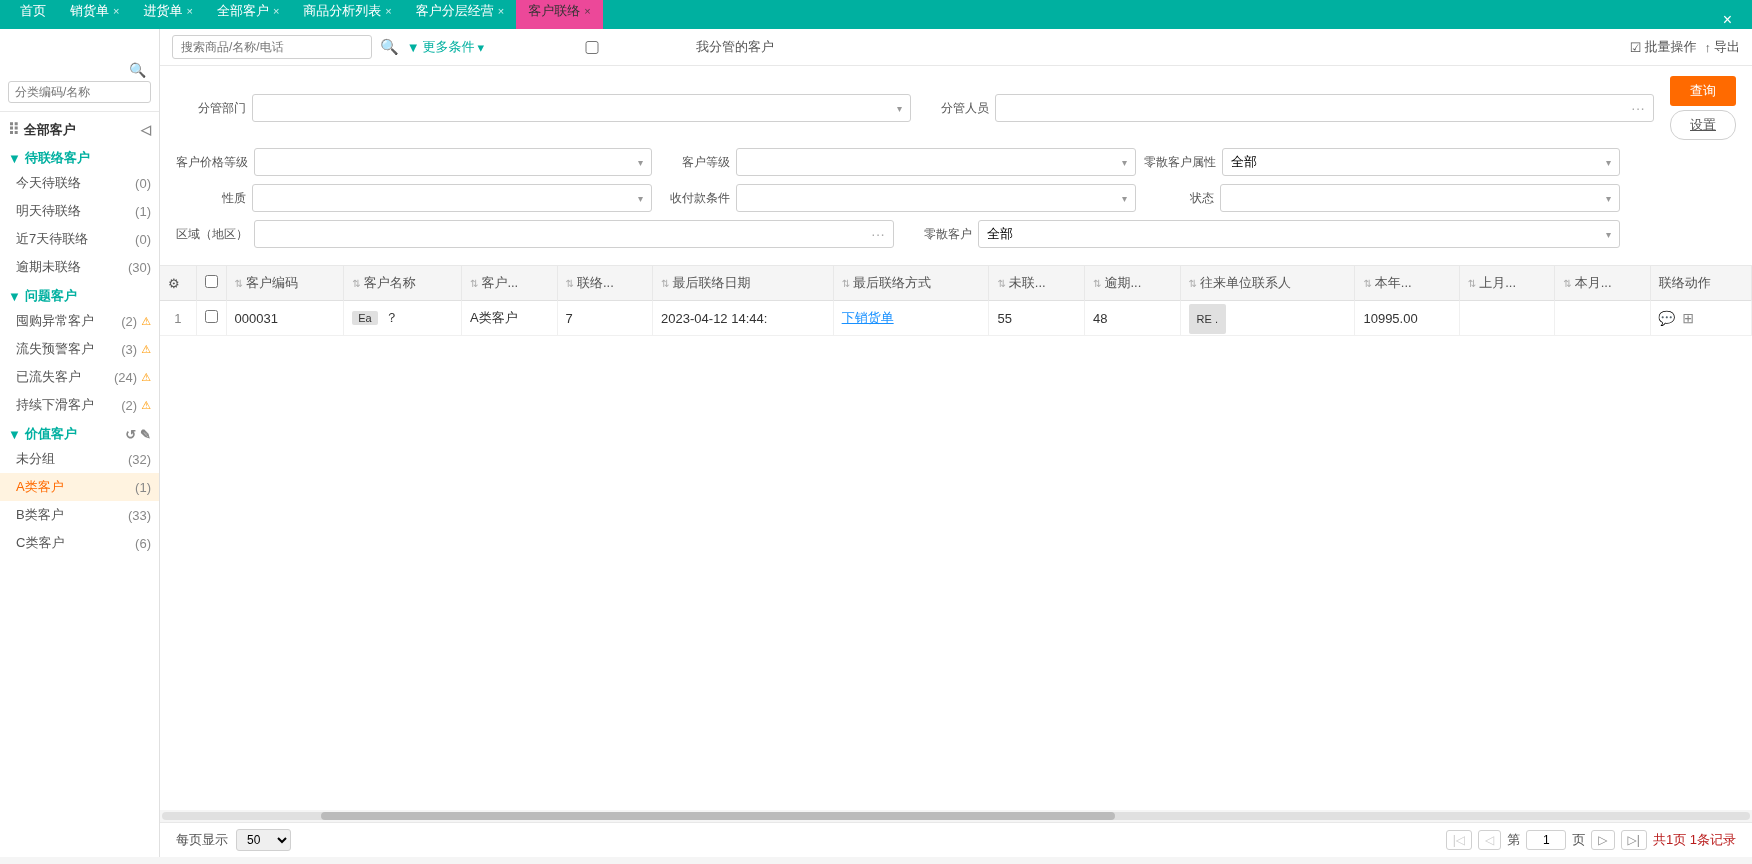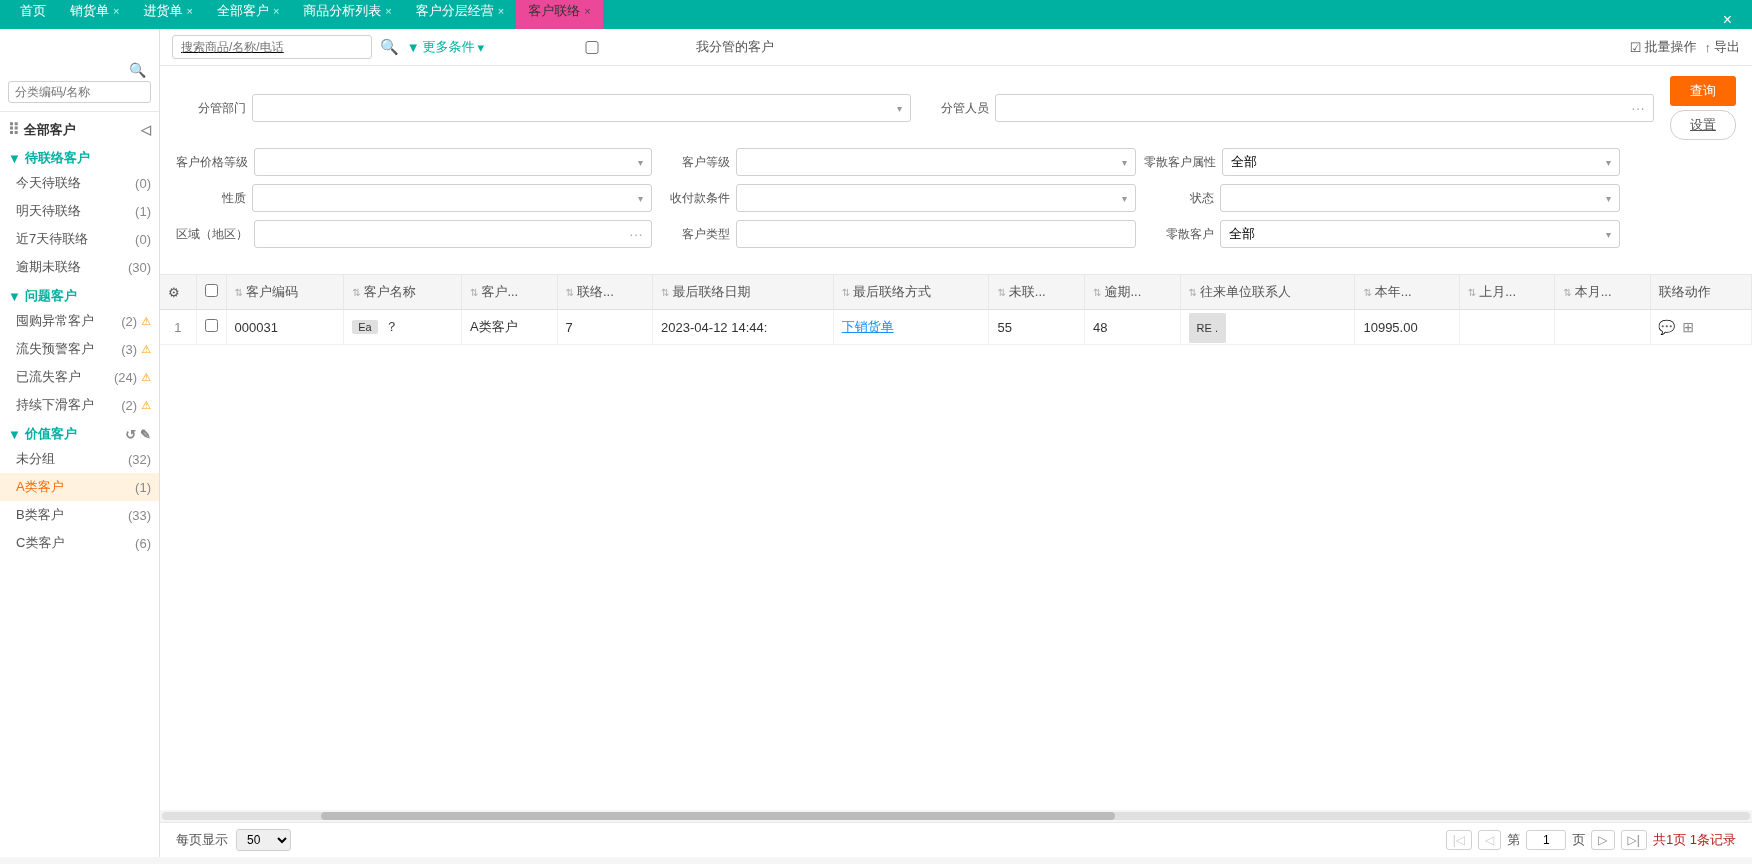--- a/index.html
+++ b/index.html
@@ -125,21 +125,20 @@
       gap: 8px;
       border-bottom: 1px solid #e8e8e8;
     }
     .filter-bar input {
       border: 1px solid #d0d0d0;
       border-radius: 3px;
       padding: 4px 8px;
       font-size: 12px;
       width: 200px;
       outline: none;
-      text-decoration: underline;
     }
     .filter-bar .search-btn {
       color: #00b0a0;
       cursor: pointer;
       font-size: 15px;
     }
     .filter-more {
       color: #00b0a0;
       cursor: pointer;
       display: flex;
@@ -178,21 +177,21 @@
       background: white;
       border-bottom: 1px solid #e8e8e8;
       padding: 10px 16px;
     }
     .filter-row {
       display: flex;
       align-items: center;
       gap: 8px;
       margin-bottom: 8px;
     }
-    .filter-row:last-child { margin-bottom: 16px; }
+    .filter-row:last-child { margin-bottom: 7px; }
     .filter-field {
       display: flex;
       align-items: center;
       flex: 1;
       gap: 6px;
     }
     .filter-field label {
       color: #555;
       white-space: nowrap;
       min-width: 70px;
@@ -579,26 +578,20 @@
         </div>
         <div style="width:100px;margin-left:8px;"></div>
       </div>
 
       <div class="filter-row">
         <div class="filter-field">
           <label>区域（地区）</label>
           <div class="select-box" style="position:relative;">
             <span></span>
             <span class="dots-btn">···</span>
-          </div>
-        </div>
-        <div class="filter-field">
-          <label>客户类型</label>
-          <div class="select-box">
-            <span></span>
           </div>
         </div>
         <div class="filter-field">
           <label>零散客户</label>
           <div class="select-box">
             <span>全部</span>
             <span class="chevron">▾</span>
           </div>
         </div>
         <div style="width:100px;margin-left:8px;"></div>

